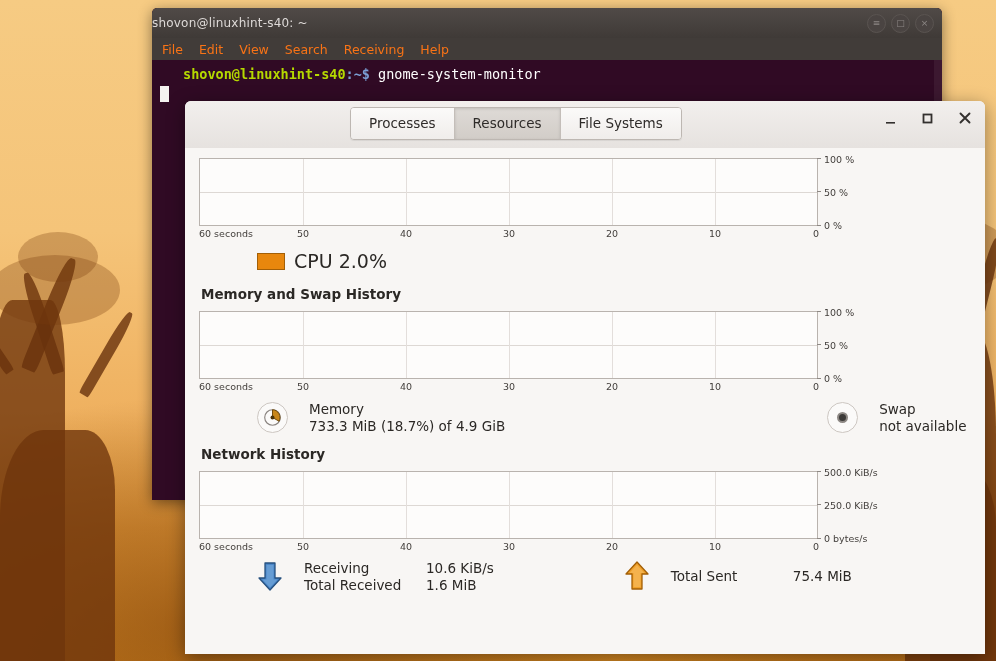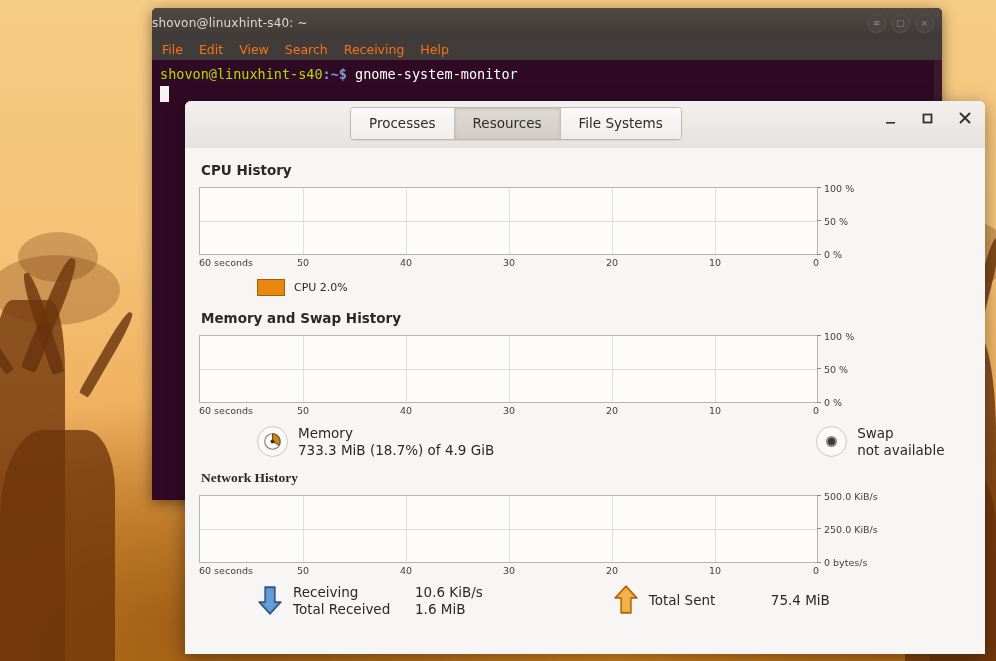--- a/index.html
+++ b/index.html
@@ -72,21 +72,21 @@
   }
   #term-body {
     position: absolute;
     left: 0; right: 0; top: 52px; bottom: 0;
     background: #300a24;
     padding: 5px 8px 0 8px;
     font-family: "DejaVu Sans Mono", monospace;
     font-size: 13.5px;
   }
   .term-line { white-space: pre; line-height: 18px; }
-  .tc-prompt { color: #b5d800; font-weight: normal; }
+  .tc-prompt { color: #b5d800; font-weight: bold; margin-left: 23px; }
   .tc-path   { color: #7b9fd4; font-weight: bold; }
   .tc-cmd    { color: #ffffff; }
   #cursor {
     display: inline-block;
     width: 9px; height: 16px;
     background: #f5f2f0;
     vertical-align: -3px;
     margin-top: 3px;
   }
   #term-scrollbar {
@@ -215,23 +215,23 @@
     display: flex;
     margin: 6px 0 0 58px;
     align-items: flex-start;
   }
   .legend-item { display: flex; align-items: center; gap: 9px; }
   .swatch {
     width: 26px; height: 15px;
     background: #e8870d;
     border: 1px solid #a35f06;
   }
-  .legend-text { font-size: 11px; color: #2b2825; }
-
-  .stat-item { display: flex; align-items: center; gap: 10px; }
+  .legend-text { font-size: 19px; color: #2b2825; }
+
+  .stat-item { display: flex; align-items: center; gap: 21px; }
   .stat-lines { display: flex; flex-direction: column; gap: 1px; }
   .stat-line { font-size: 13.5px; color: #2b2825; white-space: nowrap; }
   .stat-line-pair { display: flex; }
   .stat-key { min-width: 122px; }
 
   .icon-circle {
     width: 29px; height: 29px; border-radius: 50%;
     border: 1px solid #cdc7c2;
     background: #fbfaf9;
     display: flex; align-items: center; justify-content: center;
@@ -315,21 +315,20 @@
       <span class="wc">
         <svg width="12" height="12" viewBox="0 0 12 12">
             <path d="M1.5 1.5 L10.5 10.5 M10.5 1.5 L1.5 10.5" stroke="#33302e" stroke-width="1.9" stroke-linecap="round"></path>
           </svg>
       </span>
     </div>
   </div>
 
   <div id="sysmon-body">
 
-    <div class="section-title">CPU History</div>
 
     <div class="chart-row">
       <div class="chart-box">
         <div class="gridline-h" style="top:33px;"></div>
         <div class="gridline-v" style="left:103px;"></div>
         <div class="gridline-v" style="left:206px;"></div>
         <div class="gridline-v" style="left:309px;"></div>
         <div class="gridline-v" style="left:412px;"></div>
         <div class="gridline-v" style="left:515px;"></div>
       </div>
@@ -409,21 +408,21 @@
         <span class="icon-circle">
           <span class="swap-dot"></span>
         </span>
         <span class="stat-lines">
           <span class="stat-line">Swap</span>
           <span class="stat-line">not available</span>
         </span>
       </div>
     </div>
 
-    <div class="section-title" style="margin-top:12px;font-family:Liberation Serif, serif;">Network History</div>
+    <div class="section-title" style="margin-top:12px;">Network History</div>
 
     <div class="chart-row">
       <div class="chart-box">
         <div class="gridline-h" style="top:33px;"></div>
         <div class="gridline-v" style="left:103px;"></div>
         <div class="gridline-v" style="left:206px;"></div>
         <div class="gridline-v" style="left:309px;"></div>
         <div class="gridline-v" style="left:412px;"></div>
         <div class="gridline-v" style="left:515px;"></div>
       </div>

